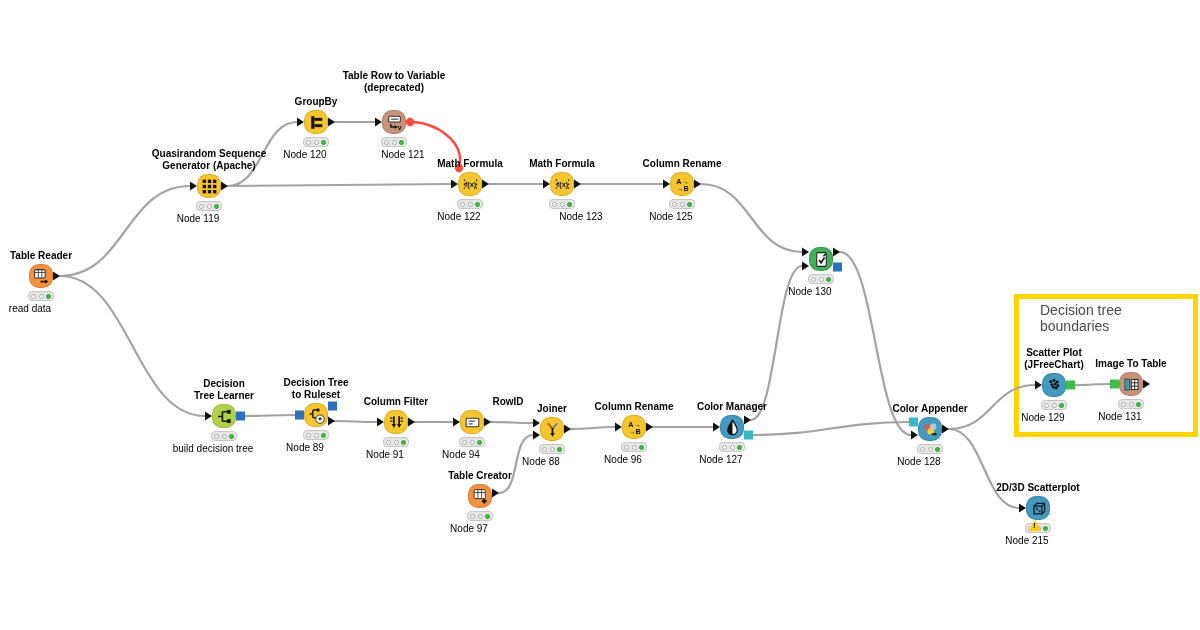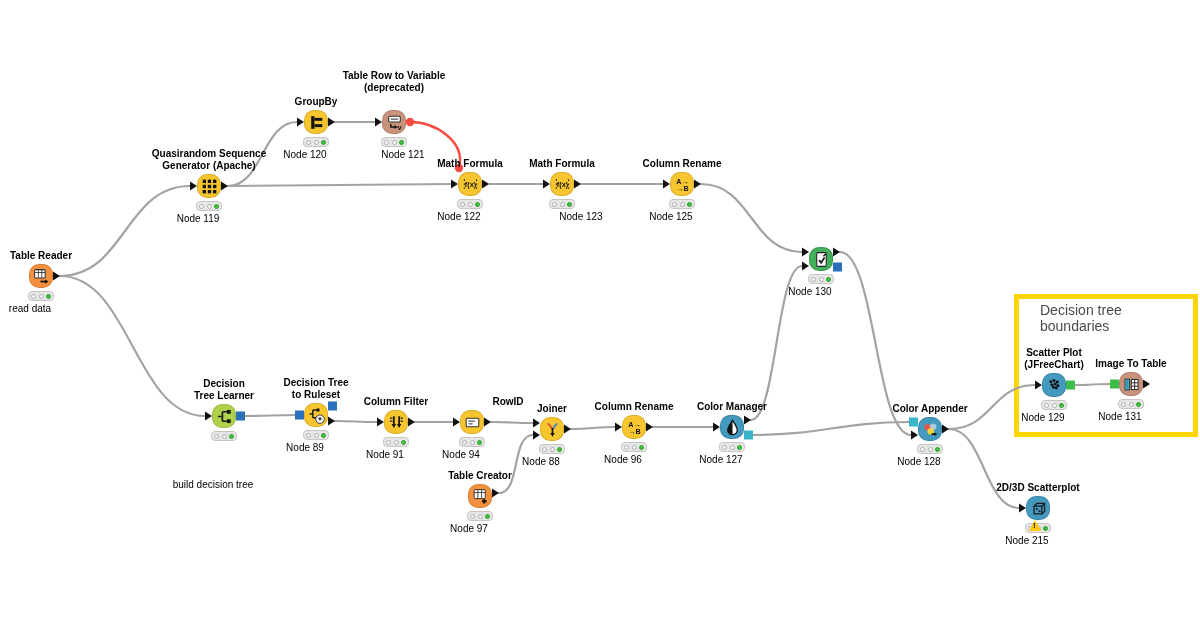--- a/index.html
+++ b/index.html
@@ -222,21 +222,21 @@
         <path d="M2.8 9h4.2M7 4.5v9M7 4.5h4.5M7 13.5h4.5" stroke="#1c1c1c" fill="none" stroke-width="1.6"></path>
         <rect x="11.3" y="2.8" width="3.6" height="3.6" fill="#141414"></rect>
         <rect x="11.3" y="11.6" width="3.6" height="3.6" fill="#141414"></rect>
       </svg>
     </div>
     <div class="traffic-light" style="left: 211px; top: 431px;">
       <span class="light"></span>
       <span class="light"></span>
       <span class="light on"></span>
     </div>
-    <div class="node-label" style="left: 139px; top: 443px; margin-top: 36px;">build decision tree</div>
+    <div class="node-label" style="left: 139px; top: 443px;">build decision tree</div>
     <div class="node-title" style="left: 231px; top: 400px;">Decision Tree
 to Ruleset</div>
     <div class="node-icon" style="left: 304px; top: 403px; background: rgb(247, 198, 47);">
       <svg width="19" height="19" viewBox="0 0 18 18">
         <path d="M2.5 7.5h3M5.5 3.8v7.4M5.5 3.8h3.7M5.5 11.2h3.7" stroke="#1c1c1c" fill="none" stroke-width="1.4"></path>
         <rect x="9" y="2.4" width="2.8" height="2.8" fill="#141414"></rect>
         <rect x="9" y="9.8" width="2.8" height="2.8" fill="#141414"></rect>
         <circle cx="12.3" cy="12.5" r="4" fill="#fff" stroke="#333" stroke-width="0.9"></circle>
         <text x="12.3" y="16.2" font-size="8.5" font-weight="bold" fill="#111" text-anchor="middle" font-family="Liberation Sans,sans-serif">*</text>
       </svg>

